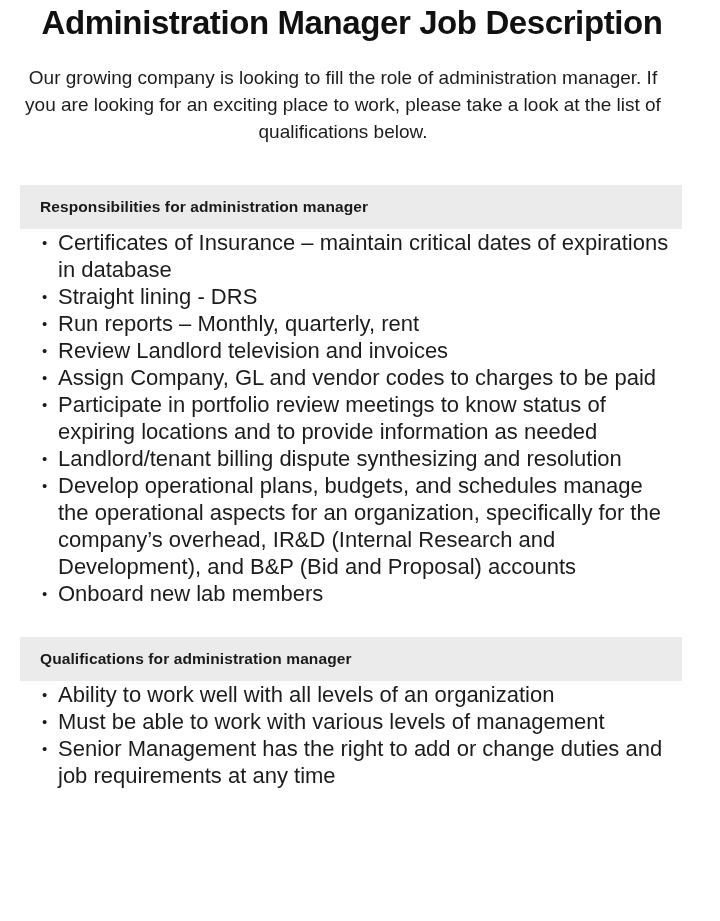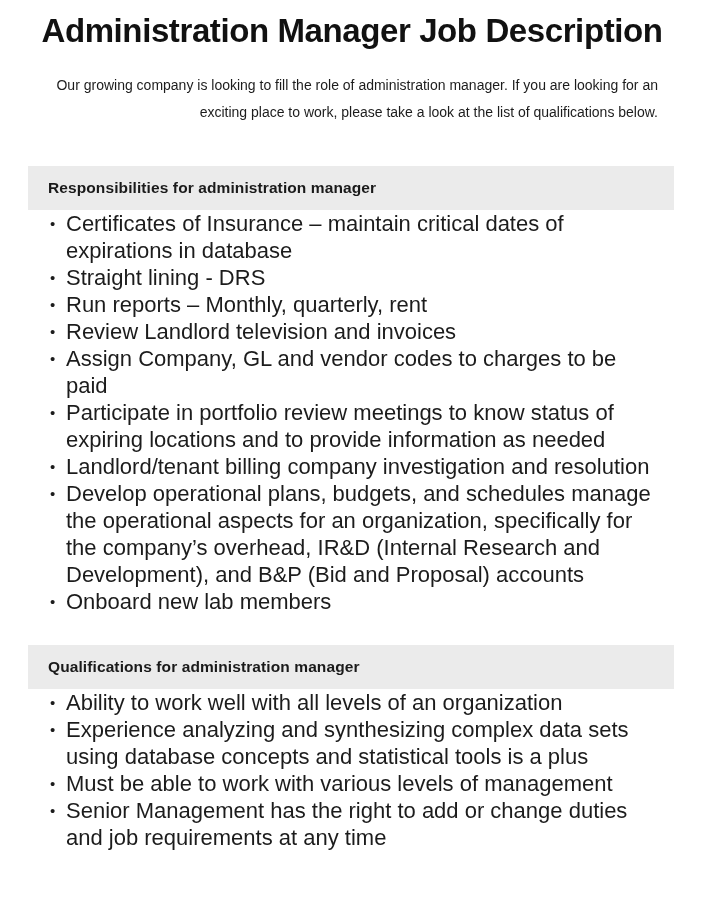--- a/index.html
+++ b/index.html
@@ -11,41 +11,41 @@
   body {
     width: 720px;
     height: 921px;
     font-family: "Liberation Sans", sans-serif;
     color: #1a1a1a;
     overflow: hidden;
   }
 
   .page {
     width: 704px;
-    padding: 8px;
+    padding: 0;
   }
 
   .doc-title {
     font-size: 33px;
     font-weight: bold;
     line-height: 1.15;
     text-align: center;
     letter-spacing: -0.4px;
     color: #111111;
     margin: 0;
     padding: 4px 16px 0 16px;
   }
 
   .intro {
-    font-size: 14px;
+    font-size: 19px;
     line-height: 27px;
     color: #1c1c1c;
     margin: 0;
     padding: 22px 38px 0 20px;
-    text-align: right;
+    text-align: center;
   }
 
   .section {
     margin: 0;
   }
 
   .section-header {
     background: #ebebeb;
     margin: 0 22px 0 20px;
     padding: 13px 0 13px 20px;
@@ -95,29 +95,28 @@
 
   <div class="section section-first">
     <div class="section-header">Responsibilities for administration manager</div>
     <ul class="items list-pad-top">
         <li>Certificates of Insurance – maintain critical dates of expirations in database</li>
         <li>Straight lining - DRS</li>
         <li>Run reports – Monthly, quarterly, rent</li>
         <li>Review Landlord television and invoices</li>
         <li>Assign Company, GL and vendor codes to charges to be paid</li>
         <li>Participate in portfolio review meetings to know status of expiring locations and to provide information as needed</li>
-        <li>Landlord/tenant billing company investigation and resolution</li>
+        <li>Landlord/tenant billing dispute synthesizing and resolution</li>
         <li>Develop operational plans, budgets, and schedules manage the operational aspects for an organization, specifically for the company’s overhead, IR&amp;D (Internal Research and Development), and B&amp;P (Bid and Proposal) accounts</li>
         <li>Onboard new lab members</li>
       </ul>
   </div>
 
   <div class="section section-next">
     <div class="section-header">Qualifications for administration manager</div>
     <ul class="items list-pad-top">
         <li>Ability to work well with all levels of an organization</li>
-        <li>Experience analyzing and synthesizing complex data sets using database concepts and statistical tools is a plus</li>
         <li>Must be able to work with various levels of management</li>
         <li>Senior Management has the right to add or change duties and job requirements at any time</li>
       </ul>
   </div>
 
 </div>
 
 </body></html>

